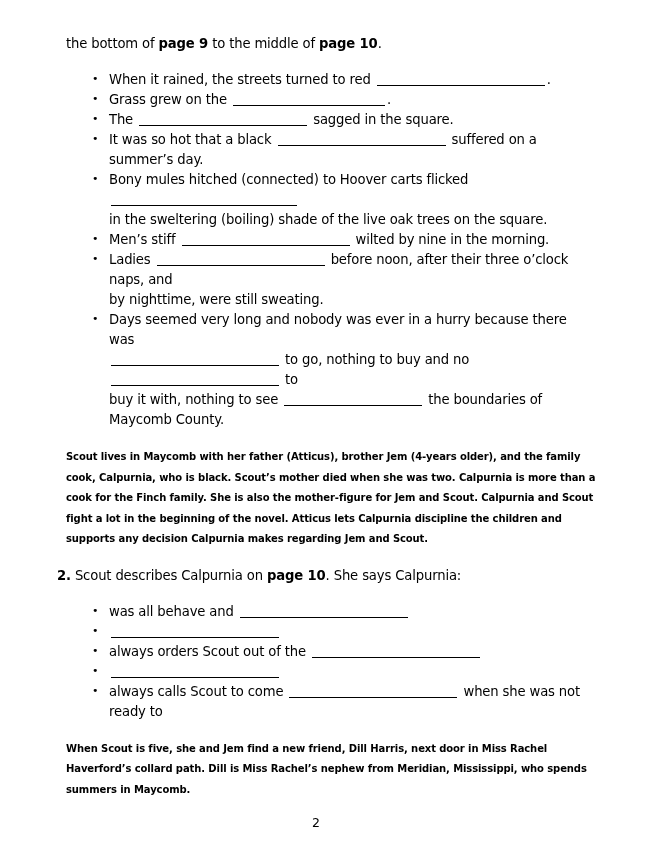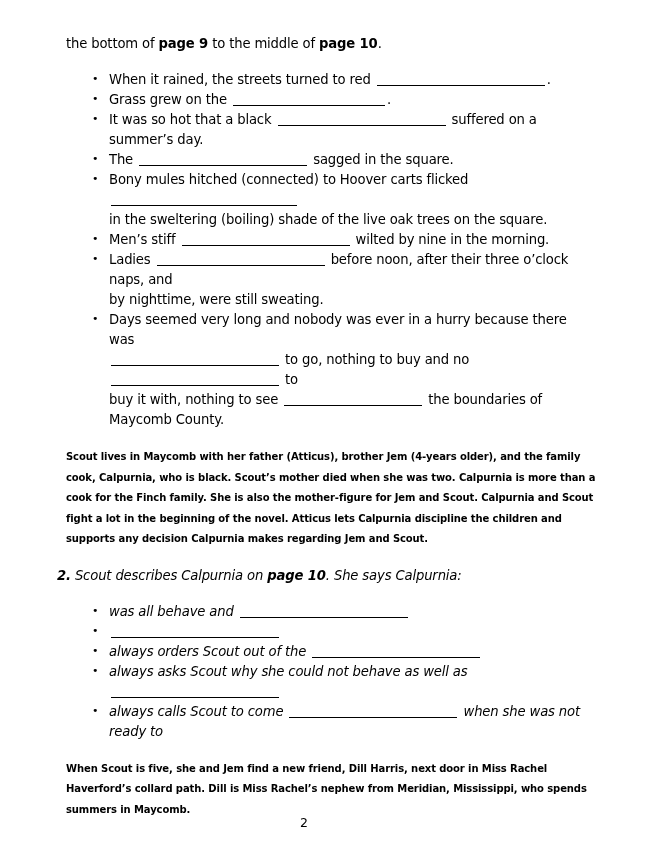--- a/index.html
+++ b/index.html
@@ -15,20 +15,21 @@
     font-family: "DejaVu Sans", sans-serif;
     color: #000000;
     -webkit-font-smoothing: none;
   }
   .page {
     position: relative;
     width: 608px;
     height: 858px;
     background: #ffffff;
     overflow: hidden;
+    padding-left: 24px;
   }
   .content {
     position: absolute;
     left: 66px;
     top: 34px;
     width: 535px;
   }
   
   .lead-line {
     font-size: 13.2px;
@@ -39,21 +40,20 @@
   .para {
     font-size: 10px;
     line-height: 20.5px;
     font-weight: bold;
     letter-spacing: -0.1px;
     margin-top: 17px;
     width: 545px;
   }
   .q-block {
     margin-top: 16px;
-    font-style: italic;
   }
   .q-head {
     font-size: 13.2px;
     line-height: 20px;
     letter-spacing: -0.15px;
     margin-left: -9px;
   }
   .q-num {
     font-weight: bold;
     margin-right: 4px;
@@ -110,39 +110,39 @@
 <div class="page">
   <div class="content">
 
     <div class="lead-line">
       <span>the bottom of </span><span class="bold">page 9</span><span> to the middle of </span><span class="bold">page 10</span><span>.</span>
     </div>
 
     <ul class="bullets" id="q1-list">
         <li><span>When it rained, the streets turned to red </span><span class="blank w-lg"></span><span>.</span></li>
         <li><span>Grass grew on the </span><span class="blank w-md"></span><span>.</span></li>
+        <li><span>The </span><span class="blank w-lg"></span><span> sagged in the square.</span></li>
         <li><span>It was so hot that a black </span><span class="blank w-lg"></span><span> suffered on a summer’s day.</span></li>
-        <li><span>The </span><span class="blank w-lg"></span><span> sagged in the square.</span></li>
         <li><span>Bony mules hitched (connected) to Hoover carts flicked </span><span class="blank w-xl"></span><br><span>in the sweltering (boiling) shade of the live oak trees on the square.</span></li>
         <li><span>Men’s stiff </span><span class="blank w-lg"></span><span> wilted by nine in the morning.</span></li>
         <li><span>Ladies </span><span class="blank w-lg"></span><span> before noon, after their three o’clock naps, and</span><br><span>by nighttime, were still sweating.</span></li>
         <li><span>Days seemed very long and nobody was ever in a hurry because there was</span><br><span class="blank w-lg"></span><span> to go, nothing to buy and no </span><span class="blank w-lg"></span><span> to</span><br><span>buy it with, nothing to see </span><span class="blank w-sm"></span><span> the boundaries of Maycomb County.</span></li>
       </ul>
 
     <div class="para">Scout lives in Maycomb with her father (Atticus), brother Jem (4-years older), and the family cook, Calpurnia, who is black. Scout’s mother died when she was two. Calpurnia is more than a cook for the Finch family. She is also the mother-figure for Jem and Scout. Calpurnia and Scout fight a lot in the beginning of the novel. Atticus lets Calpurnia discipline the children and supports any decision Calpurnia makes regarding Jem and Scout.</div>
 
     <div class="q-block">
       <div class="q-head">
         <span class="q-num">2.</span><span>Scout describes Calpurnia on </span><span class="bold">page 10</span><span>. She says Calpurnia:</span>
       </div>
       <ul class="bullets" id="q2-list">
           <li><span>was all behave and </span><span class="blank w-lg"></span></li>
           <li><span class="blank w-lg"></span></li>
           <li><span>always orders Scout out of the </span><span class="blank w-lg"></span></li>
-          <li><span>always asks Scout why she could not behave as well as </span><span class="blank w-lg"></span></li>
+          <li><span class="blank w-lg"></span></li>
           <li><span>always calls Scout to come </span><span class="blank w-lg"></span><span> when she was not ready to</span></li>
         </ul>
     </div>
 
     <div class="para">When Scout is five, she and Jem find a new friend, Dill Harris, next door in Miss Rachel Haverford’s collard path. Dill is Miss Rachel’s nephew from Meridian, Mississippi, who spends summers in Maycomb.</div>
 
   </div>
 
   <div class="page-number">2</div>
 </div>

